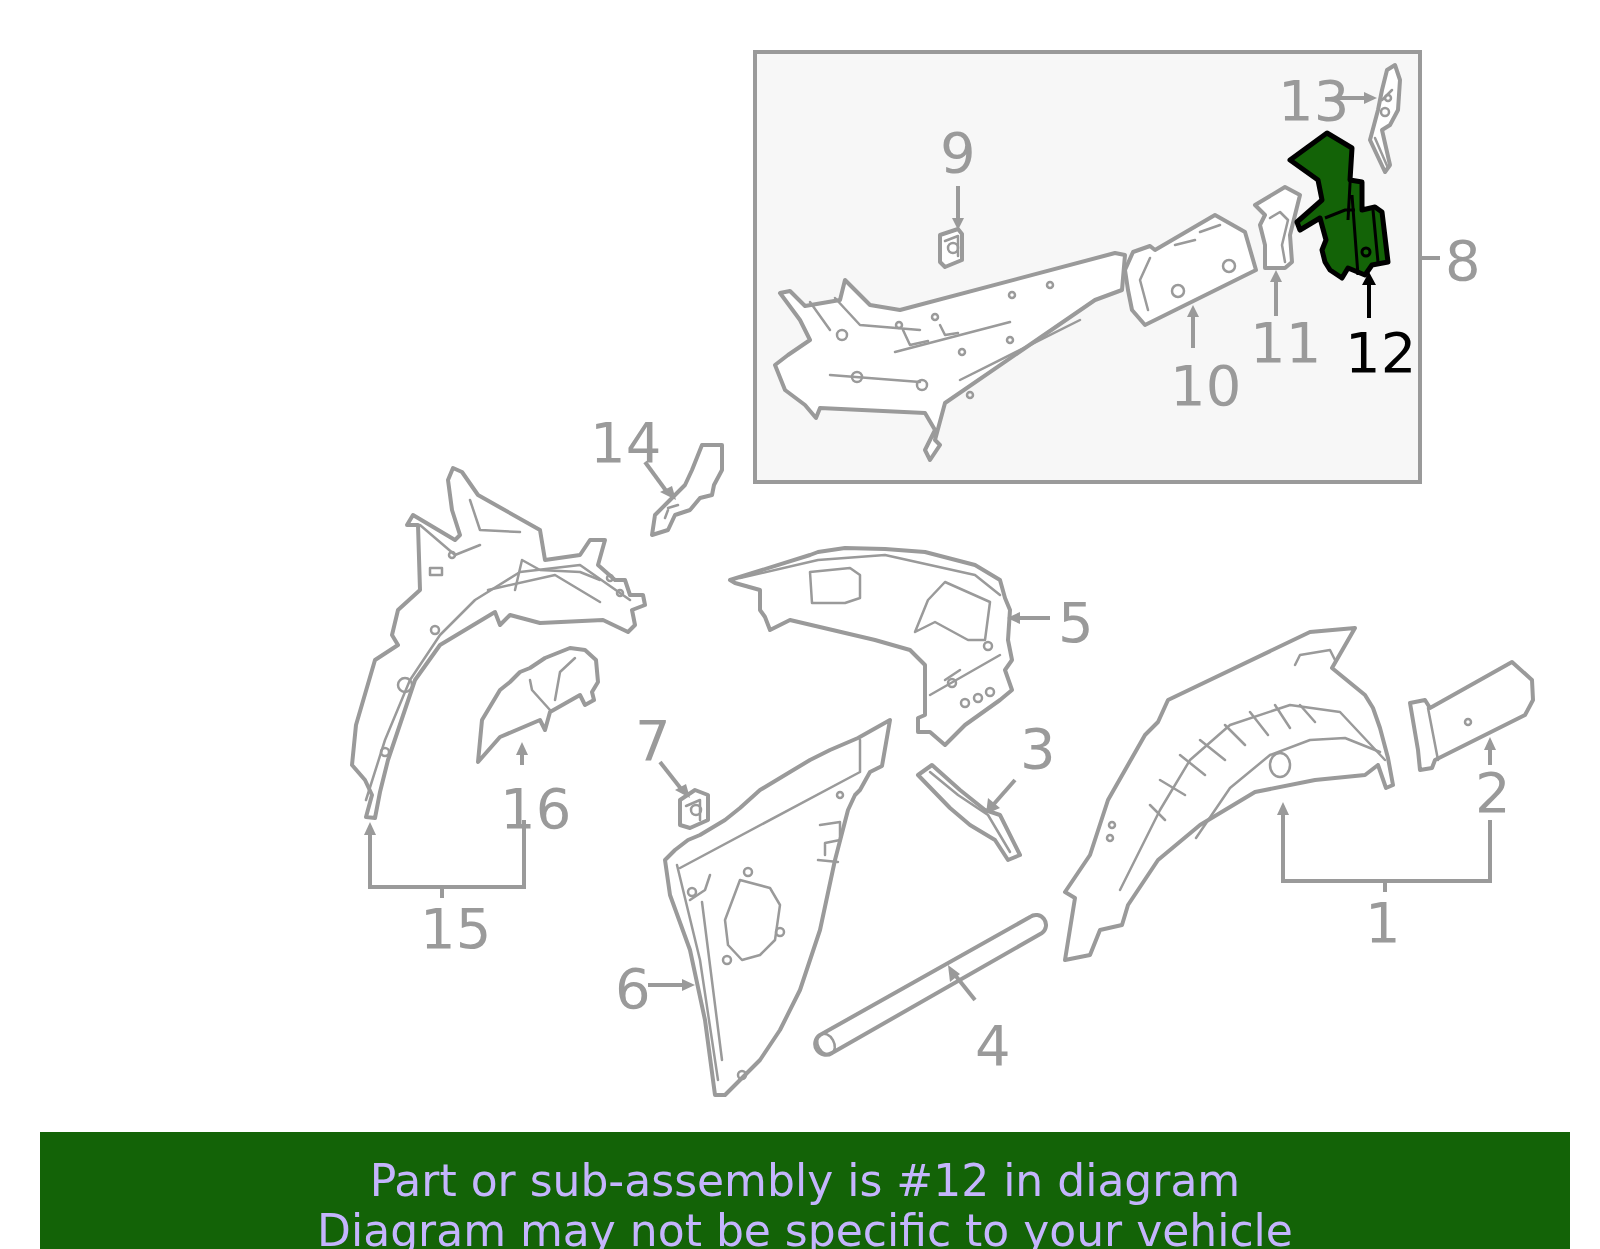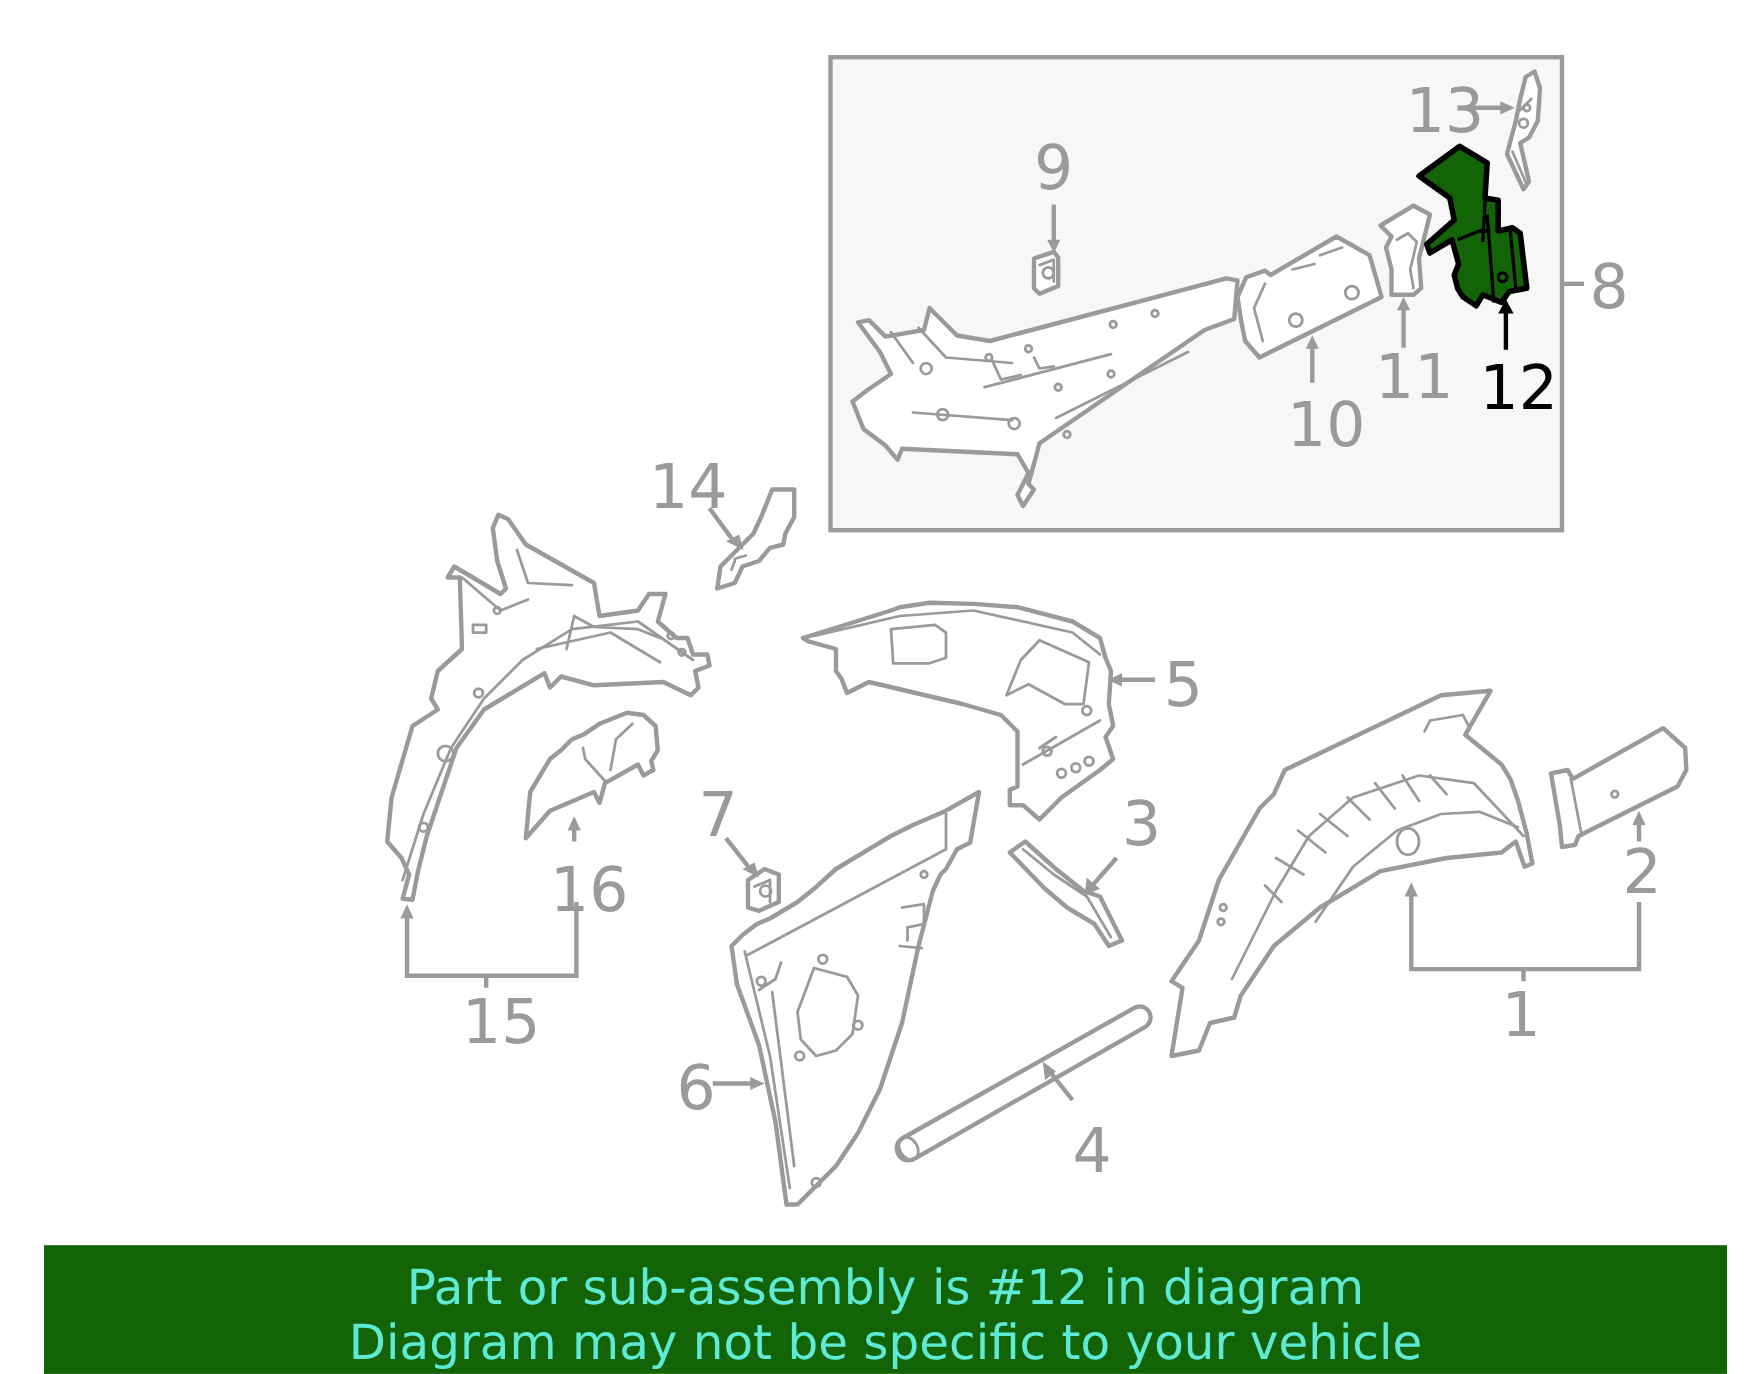--- a/index.html
+++ b/index.html
@@ -11,23 +11,23 @@
     .arrowhead { fill: #9a9a9a; }
     .hl-part { fill: #136307; stroke: #000000; stroke-width: 5; stroke-linejoin: round; }
     .hl-detail { fill: none; stroke: #000000; stroke-width: 3; }
     .hl-leader { fill: none; stroke: #000000; stroke-width: 4; }
     .hl-arrowhead { fill: #000000; }
     .callout { font-family: "DejaVu Sans", sans-serif; font-size: 56px; fill: #9a9a9a; }
     .callout.hl { fill: #000000; }
     .inset { fill: #f7f7f7; stroke: #9a9a9a; stroke-width: 4; }
     #banner {
       position: absolute; left: 40px; top: 1132px; width: 1530px; height: 117px;
-      background: #136307; color: #5eead4; text-align: center;
+      background: #136307; color: #c4b5fd; text-align: center;
       font-family: "DejaVu Sans", sans-serif; font-size: 44px; line-height: 50px;
-      padding-top: 14px; box-sizing: border-box;
+      padding-top: 24px; box-sizing: border-box;
     }
     #banner div { white-space: nowrap; }
   </style>
 </head>
 <body>
 
 <svg id="diagram" viewBox="0 0 1600 1249" xmlns="http://www.w3.org/2000/svg">
 
   <rect class="inset" x="755" y="52" width="665" height="430"></rect>
   <path class="leader" d="M1420 258 H1440"></path>

